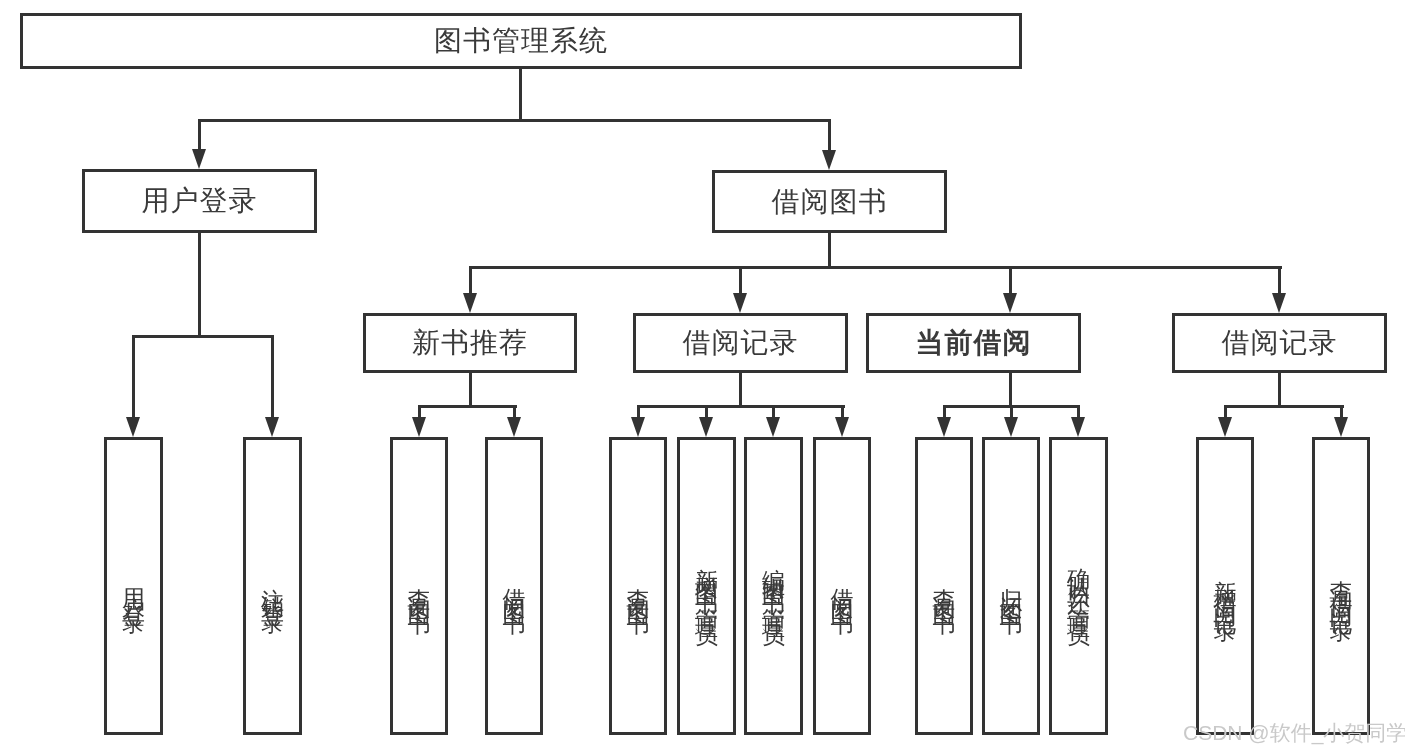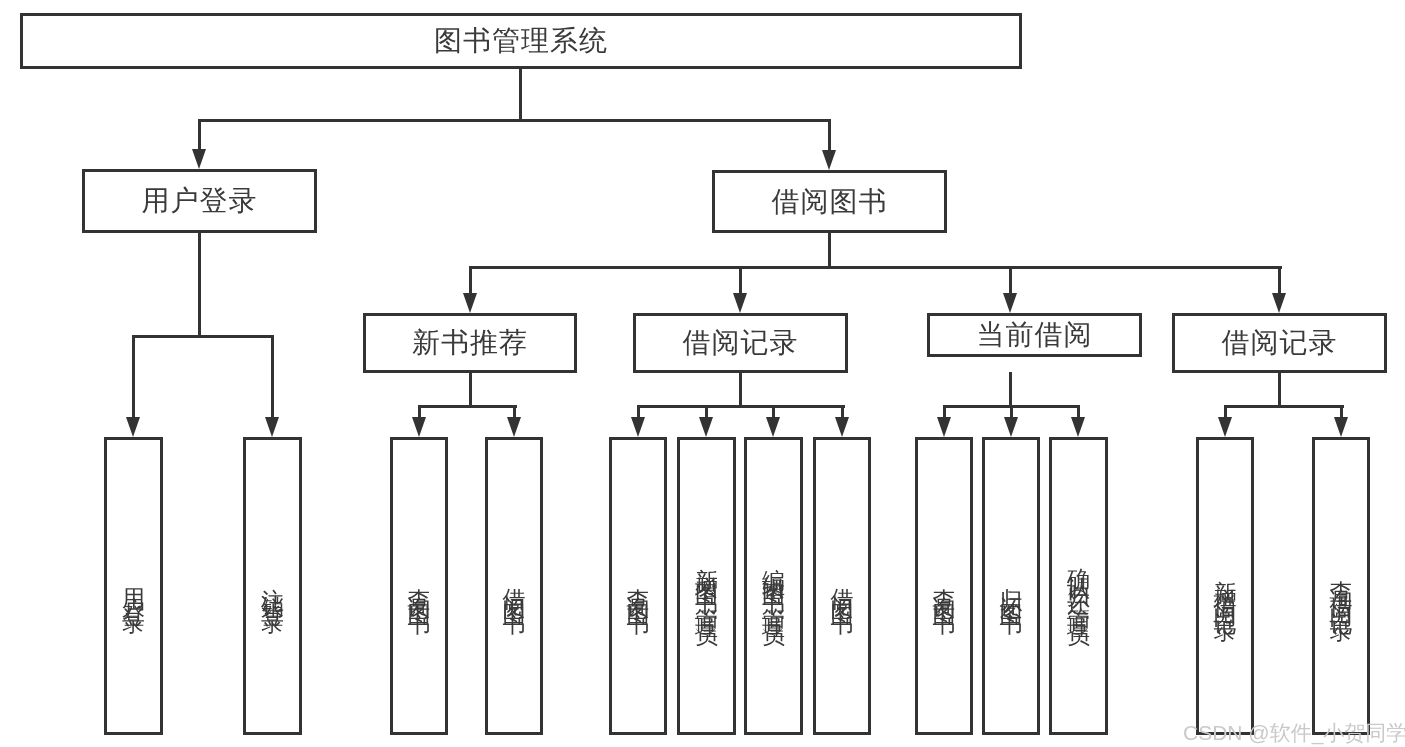--- a/index.html
+++ b/index.html
@@ -75,21 +75,21 @@
   <div class="box hbox" style="left:712px; top:170px; width:235px; height:63px;">
     <span>借阅图书</span>
   </div>
 
   <div class="box hbox" style="left:363px; top:313px; width:214px; height:60px;">
     <span>新书推荐</span>
   </div>
   <div class="box hbox" style="left:633px; top:313px; width:215px; height:60px;">
     <span>借阅记录</span>
   </div>
-  <div class="box hbox" style="left:927px; top:313px; width:215px; height:44px;">
+  <div class="box hbox" style="left:866px; top:313px; width:215px; height:60px;font-weight:bold;">
     <span>当前借阅</span>
   </div>
   <div class="box hbox" style="left:1172px; top:313px; width:215px; height:60px;">
     <span>借阅记录</span>
   </div>
 
   <div class="box vbox" style="left:104px; top:437px; width:59px; height:298px;">
     <span>用户登录</span>
   </div>
   <div class="box vbox" style="left:243px; top:437px; width:59px; height:298px;">

